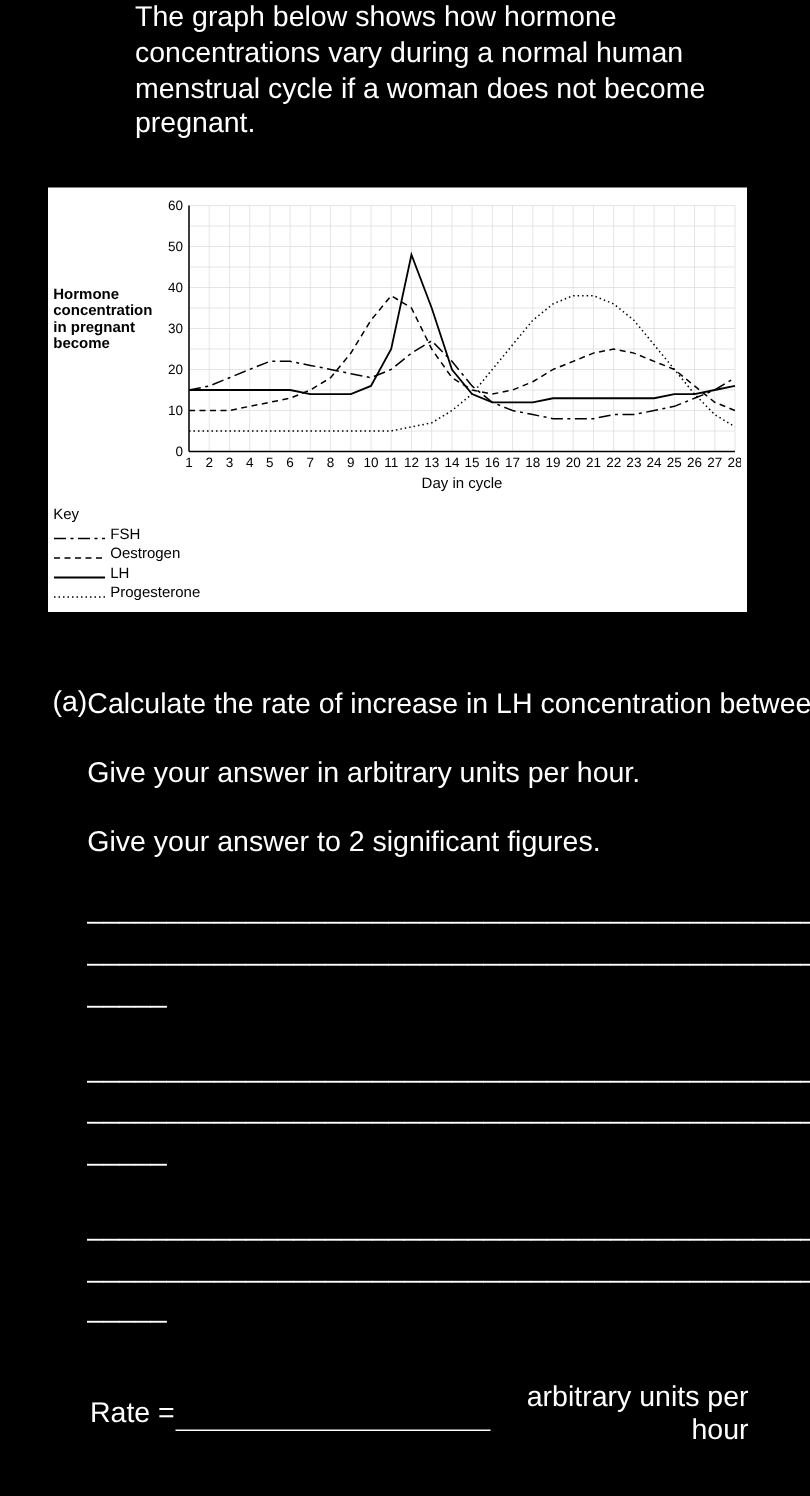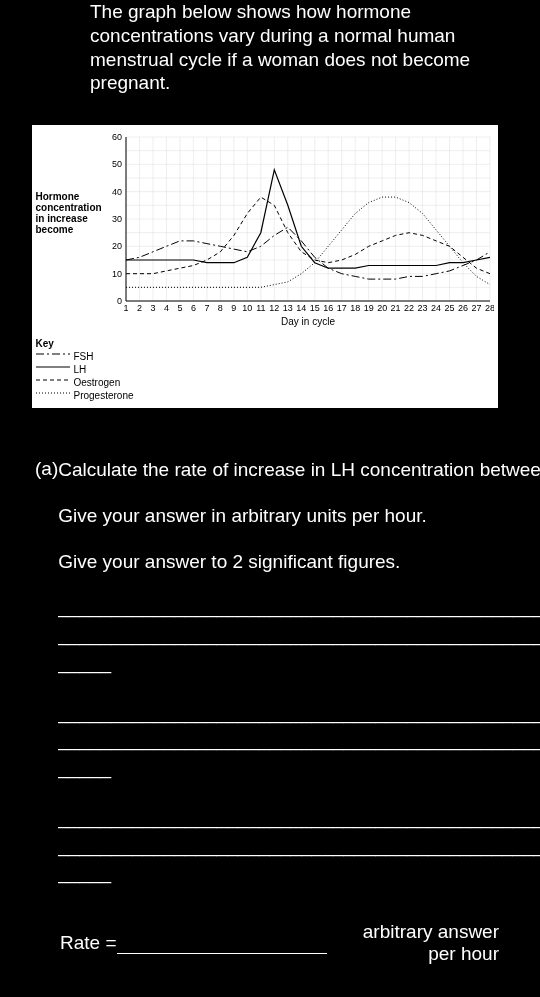--- a/index.html
+++ b/index.html
@@ -49,21 +49,21 @@
   .axis-label { font-size: 10px; fill: #000; text-anchor: middle; }
   .lh   { stroke:#000; stroke-width:1.2; fill:none; }
   .fsh  { stroke:#000; stroke-width:1;   fill:none; stroke-dasharray: 8 3 2 3; }
   .oest { stroke:#000; stroke-width:1;   fill:none; stroke-dasharray: 4 3; }
   .prog { stroke:#000; stroke-width:1;   fill:none; stroke-dasharray: 1 2; }
   .legend {
     margin-top: 6px;
     font-size: 10px;
     line-height: 1.3;
   }
-  .legend .row { display: flex; align-items: flex-start; gap: 4px; }
+  .legend .row { display: flex; align-items: flex-end; gap: 4px; }
   .legend svg  { display: inline-block; }
   .question-block {
     margin-top: 50px;
     display: flex;
     align-items: flex-start;
   }
   .q-label {
     width: 60px;
     font-size: 19px;
     padding-left: 15px;
@@ -106,21 +106,21 @@
 
 <div class="page">
 
   <div class="intro">The graph below shows how hormone concentrations vary during a normal human menstrual cycle if a woman does not become pregnant.</div>
 
   <div class="chart-box">
     <div class="chart-body">
       <div class="ylabel-block">
         <span>Hormone</span>
         <span>concentration</span>
-        <span>in increase</span>
+        <span>in pregnant</span>
         <span>become</span>
       </div>
       <svg id="chart-svg" width="392" height="200">
           <g class="grid">
             <line x1="24" y1="170" x2="24" y2="6"></line>
             <line x1="37.48148148148148" y1="170" x2="37.48148148148148" y2="6"></line>
             <line x1="50.96296296296296" y1="170" x2="50.96296296296296" y2="6"></line>
             <line x1="64.44444444444444" y1="170" x2="64.44444444444444" y2="6"></line>
             <line x1="77.92592592592592" y1="170" x2="77.92592592592592" y2="6"></line>
             <line x1="91.4074074074074" y1="170" x2="91.4074074074074" y2="6"></line>
@@ -198,38 +198,38 @@
           <text class="tick-label" x="374.5185185185185" y="180" text-anchor="middle">27</text>
           <text class="tick-label" x="388" y="180" text-anchor="middle">28</text>
           <text class="axis-label" x="206" y="194">Day in cycle</text>
           <path d="M24.0 129.0 L37.5 126.3 L51.0 120.8 L64.4 115.3 L77.9 109.9 L91.4 109.9 L104.9 112.6 L118.4 115.3 L131.9 118.1 L145.3 120.8 L158.8 115.3 L172.3 104.4 L185.8 96.2 L199.3 109.9 L212.7 126.3 L226.2 137.2 L239.7 142.7 L253.2 145.4 L266.7 148.1 L280.1 148.1 L293.6 148.1 L307.1 145.4 L320.6 145.4 L334.1 142.7 L347.6 139.9 L361.0 134.5 L374.5 129.0 L388.0 120.8 " class="fsh"></path>
           <path d="M24.0 129.0 L37.5 129.0 L51.0 129.0 L64.4 129.0 L77.9 129.0 L91.4 129.0 L104.9 131.7 L118.4 131.7 L131.9 131.7 L145.3 126.3 L158.8 101.7 L172.3 38.8 L185.8 74.3 L199.3 115.3 L212.7 131.7 L226.2 137.2 L239.7 137.2 L253.2 137.2 L266.7 134.5 L280.1 134.5 L293.6 134.5 L307.1 134.5 L320.6 134.5 L334.1 134.5 L347.6 131.7 L361.0 131.7 L374.5 129.0 L388.0 126.3 " class="lh"></path>
           <path d="M24.0 142.7 L37.5 142.7 L51.0 142.7 L64.4 139.9 L77.9 137.2 L91.4 134.5 L104.9 129.0 L118.4 120.8 L131.9 104.4 L145.3 82.5 L158.8 66.1 L172.3 74.3 L185.8 101.7 L199.3 120.8 L212.7 129.0 L226.2 131.7 L239.7 129.0 L253.2 123.5 L266.7 115.3 L280.1 109.9 L293.6 104.4 L307.1 101.7 L320.6 104.4 L334.1 109.9 L347.6 115.3 L361.0 126.3 L374.5 137.2 L388.0 142.7 " class="oest"></path>
           <path d="M24.0 156.3 L37.5 156.3 L51.0 156.3 L64.4 156.3 L77.9 156.3 L91.4 156.3 L104.9 156.3 L118.4 156.3 L131.9 156.3 L145.3 156.3 L158.8 156.3 L172.3 153.6 L185.8 150.9 L199.3 142.7 L212.7 131.7 L226.2 115.3 L239.7 98.9 L253.2 82.5 L266.7 71.6 L280.1 66.1 L293.6 66.1 L307.1 71.6 L320.6 82.5 L334.1 98.9 L347.6 115.3 L361.0 131.7 L374.5 145.4 L388.0 153.6 " class="prog"></path>
         </svg>
     </div>
     <div class="legend">
-      <div style="font-weight:bold;">Key</div>
+      <div style="font-weight:normal;">Key</div>
       <div class="row">
         <svg width="34" height="8">
             <line x1="0" y1="4" x2="34" y2="4" class="fsh"></line>
           </svg>
         <span>FSH</span>
       </div>
       <div class="row">
         <svg width="34" height="8">
+            <line x1="0" y1="4" x2="34" y2="4" class="oest"></line>
+          </svg>
+        <span>Oestrogen</span>
+      </div>
+      <div class="row">
+        <svg width="34" height="8">
             <line x1="0" y1="4" x2="34" y2="4" class="lh"></line>
           </svg>
         <span>LH</span>
-      </div>
-      <div class="row">
-        <svg width="34" height="8">
-            <line x1="0" y1="4" x2="34" y2="4" class="oest"></line>
-          </svg>
-        <span>Oestrogen</span>
       </div>
       <div class="row">
         <svg width="34" height="8">
             <line x1="0" y1="4" x2="34" y2="4" class="prog"></line>
           </svg>
         <span>Progesterone</span>
       </div>
     </div>
   </div>
 
@@ -254,16 +254,16 @@
         <div class="answer-line">________________________________________________________________________</div>
         <div class="answer-line">________________________________________________________________________</div>
         <div class="answer-line">_____</div>
       </div>
     </div>
   </div>
 
   <div class="rate-row">
     <span>Rate = </span>
     <span class="rate-blank"></span>
-    <span class="rate-unit">arbitrary answer per hour</span>
+    <span class="rate-unit">arbitrary units per hour</span>
   </div>
 
 </div>
 
 </body></html>

